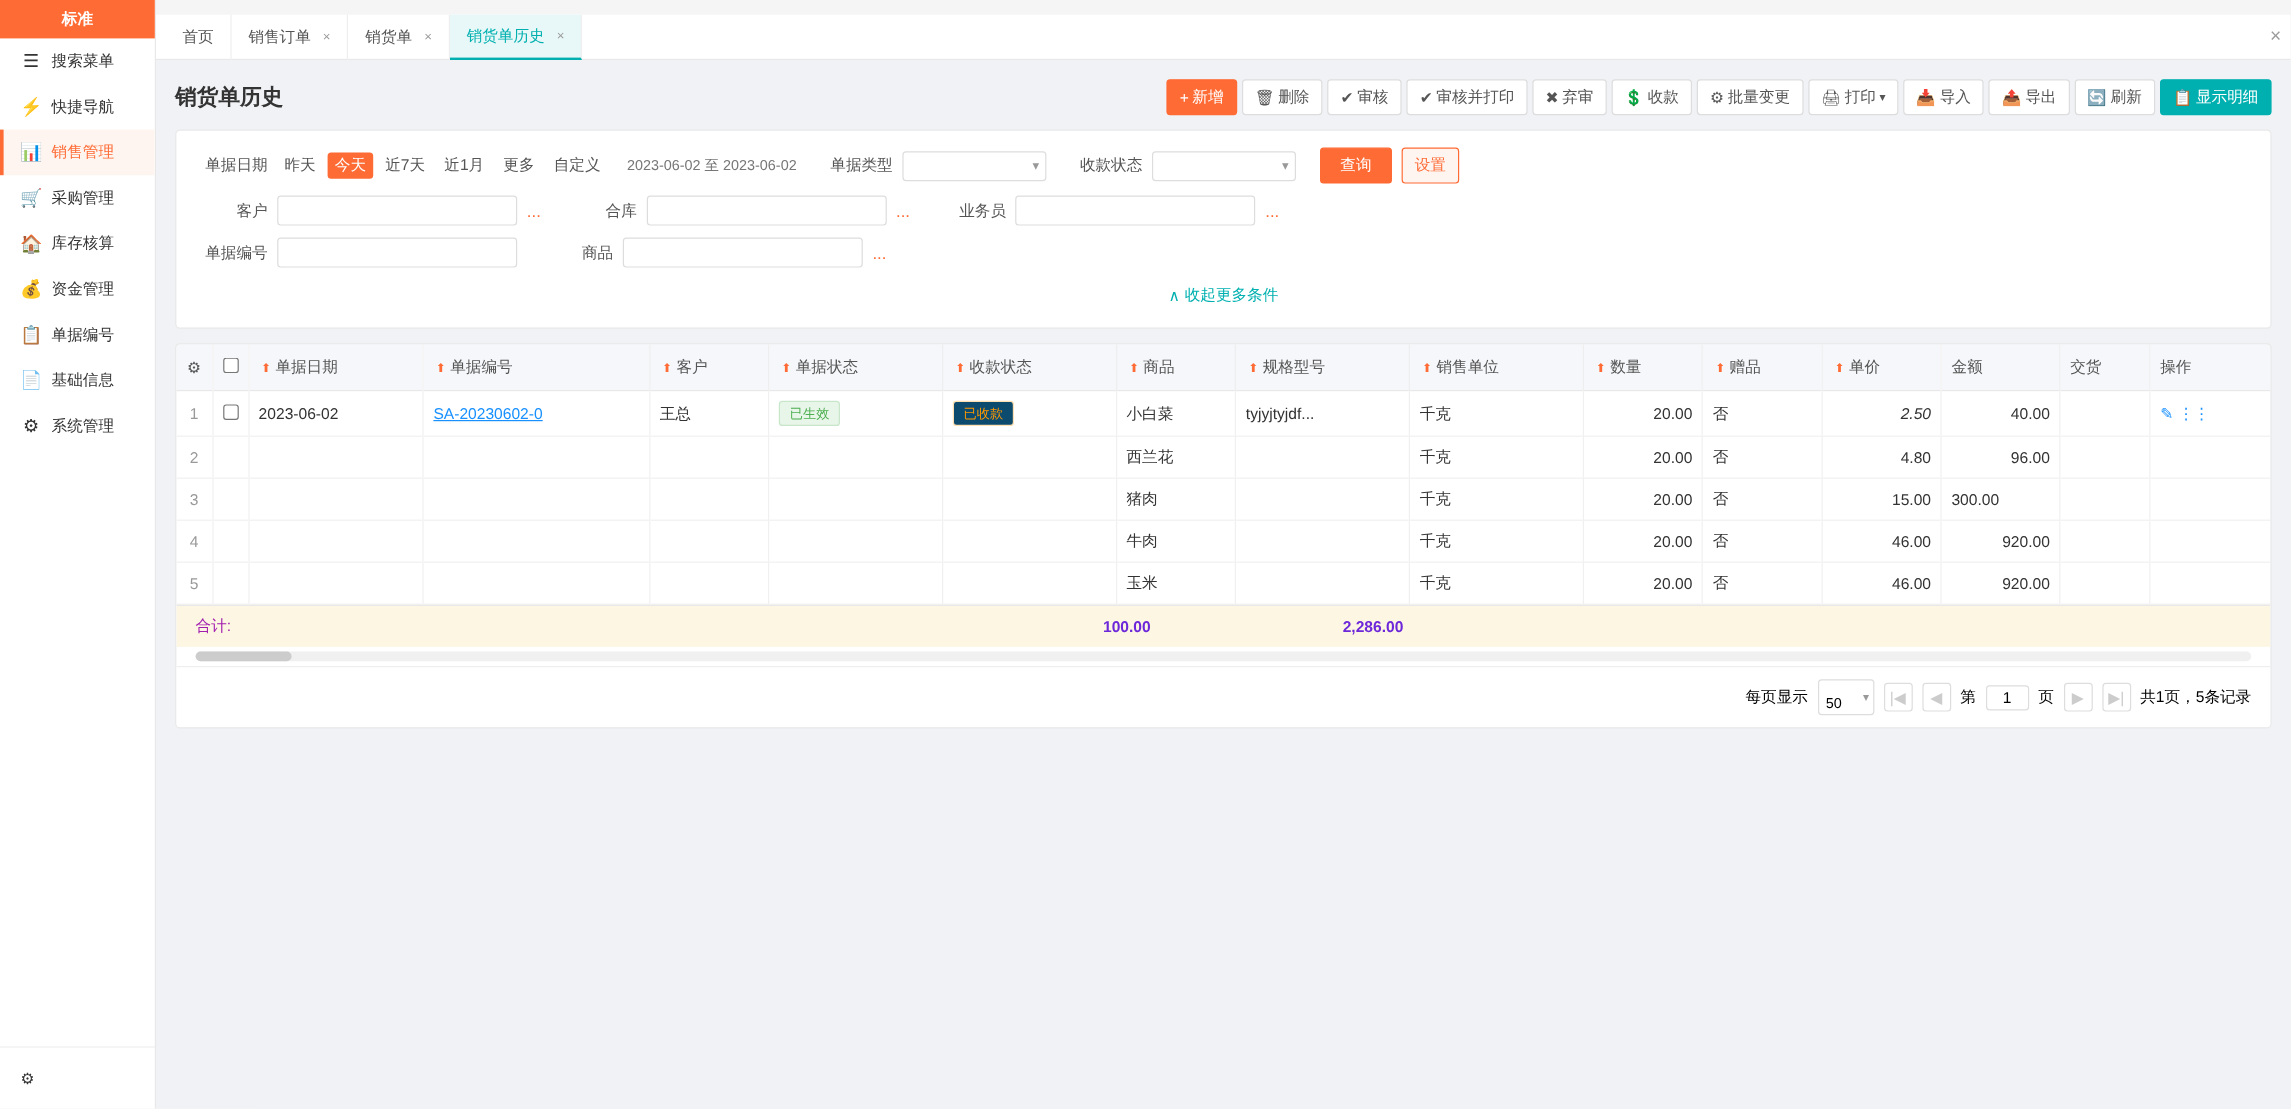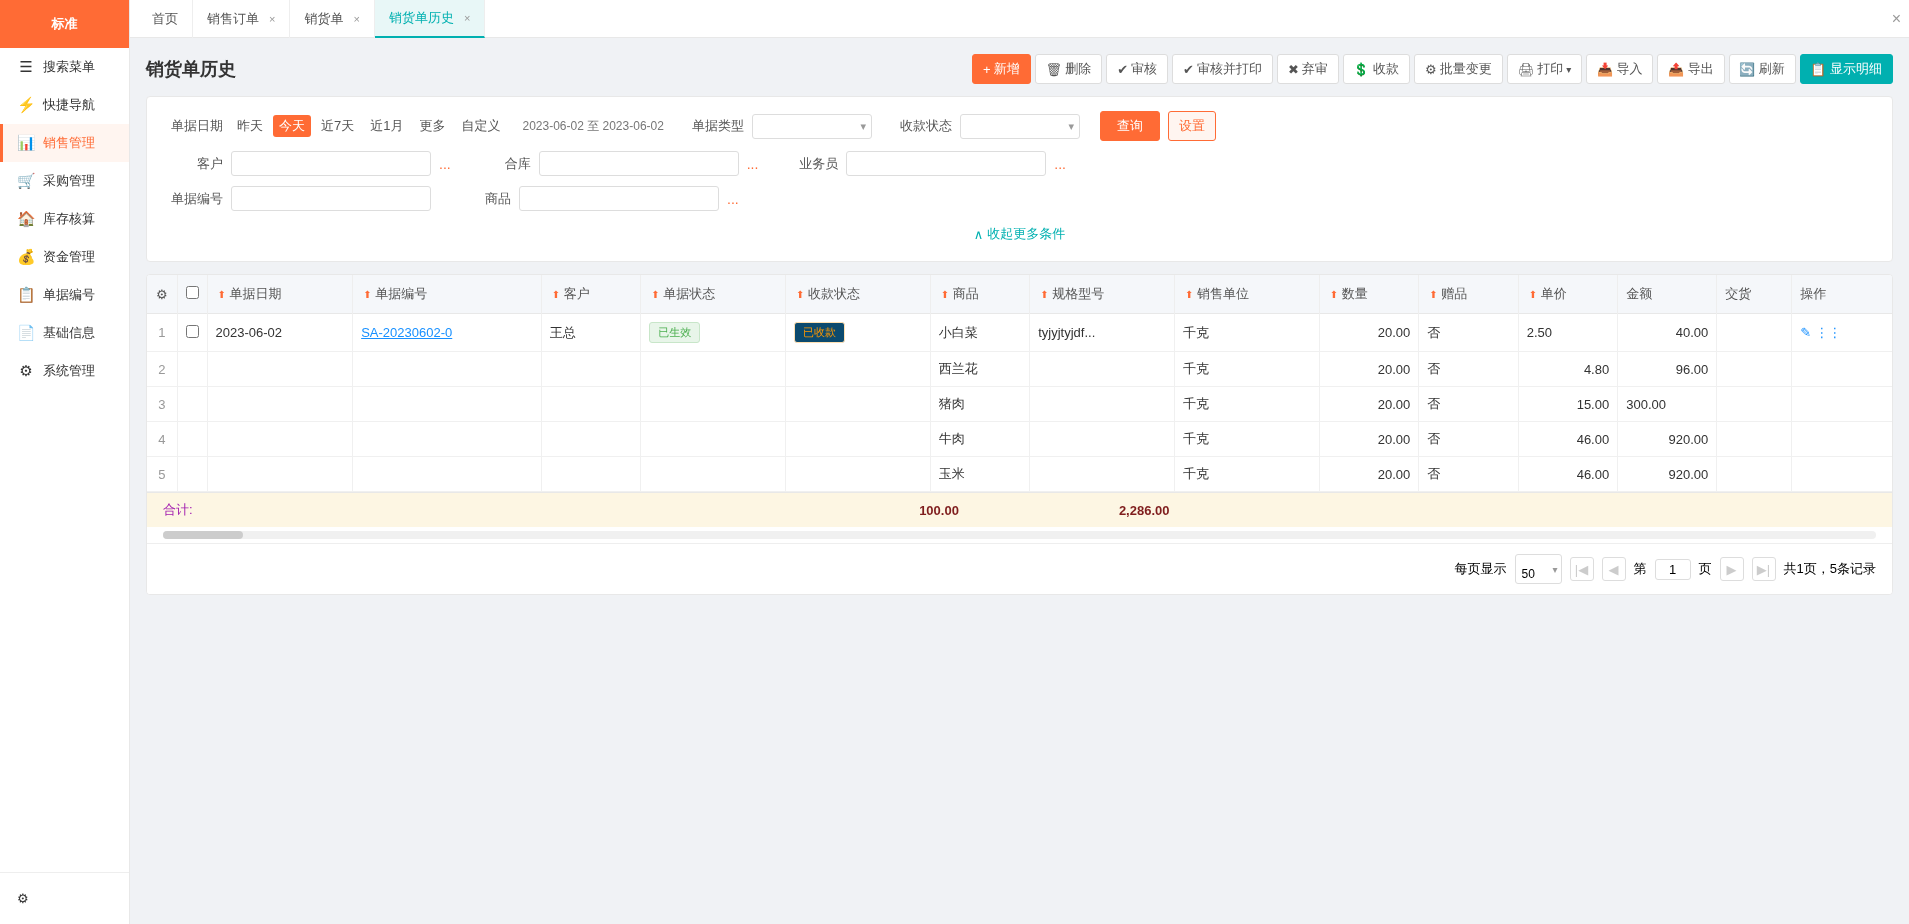--- a/index.html
+++ b/index.html
@@ -8,21 +8,21 @@
     
     .sidebar {
       width: 130px;
       background: #fff;
       border-right: 1px solid #e8e8e8;
       display: flex;
       flex-direction: column;
       flex-shrink: 0;
     }
     .sidebar-logo {
-      height: 48px;
+      height: 32px;
       background: #ff6b35;
       display: flex;
       align-items: center;
       justify-content: center;
       color: #fff;
       font-size: 14px;
       font-weight: bold;
     }
     .sidebar-item {
       display: flex;
@@ -40,20 +40,21 @@
       border-top: 1px solid #eee;
       padding: 8px 0;
     }
 
     
     .main {
       flex: 1;
       display: flex;
       flex-direction: column;
       overflow: hidden;
+      margin-top: 12px;
     }
 
     
     .tabs-bar {
       display: flex;
       align-items: center;
       background: #fff;
       border-bottom: 1px solid #e8e8e8;
       height: 38px;
       padding: 0 8px;
@@ -277,21 +278,21 @@
     
     .table-footer {
       background: #fdf6e3;
       border-top: 1px solid #e8e8e8;
       padding: 8px 16px;
       display: flex;
       align-items: center;
       font-size: 13px;
     }
     .footer-label { color: #a21caf; margin-right: 20px; }
-    .footer-value { font-weight: bold; color: #7f1d1d; }
+    .footer-value { font-weight: bold; color: #6d28d9; }
 
     
     .pagination-bar {
       display: flex;
       align-items: center;
       justify-content: flex-end;
       padding: 10px 16px;
       background: #fff;
       border-top: 1px solid #eee;
       gap: 8px;
@@ -587,21 +588,21 @@
       <td>2023-06-02</td>
       <td><span class="link-text">SA-20230602-0</span></td>
       <td>王总</td>
       <td><span class="status-badge status-effective">已生效</span></td>
       <td><span class="status-badge status-received">已收款</span></td>
       <td>小白菜</td>
       <td>tyjyjtyjdf...</td>
       <td>千克</td>
       <td style="text-align:right;">20.00</td>
       <td>否</td>
-      <td style="">2.50</td>
+      <td style="text-align:right;font-style:italic;">2.50</td>
       <td style="text-align:right;">40.00</td>
       <td></td>
       <td>
         <span style="color:#1890ff;cursor:pointer;margin-right:4px;">✎</span><span style="color:#1890ff;cursor:pointer;">⋮⋮</span>
       </td>
     </tr>
             <tr>
       <td class="row-number">2</td>
       <td class="checkbox-cell">
         

